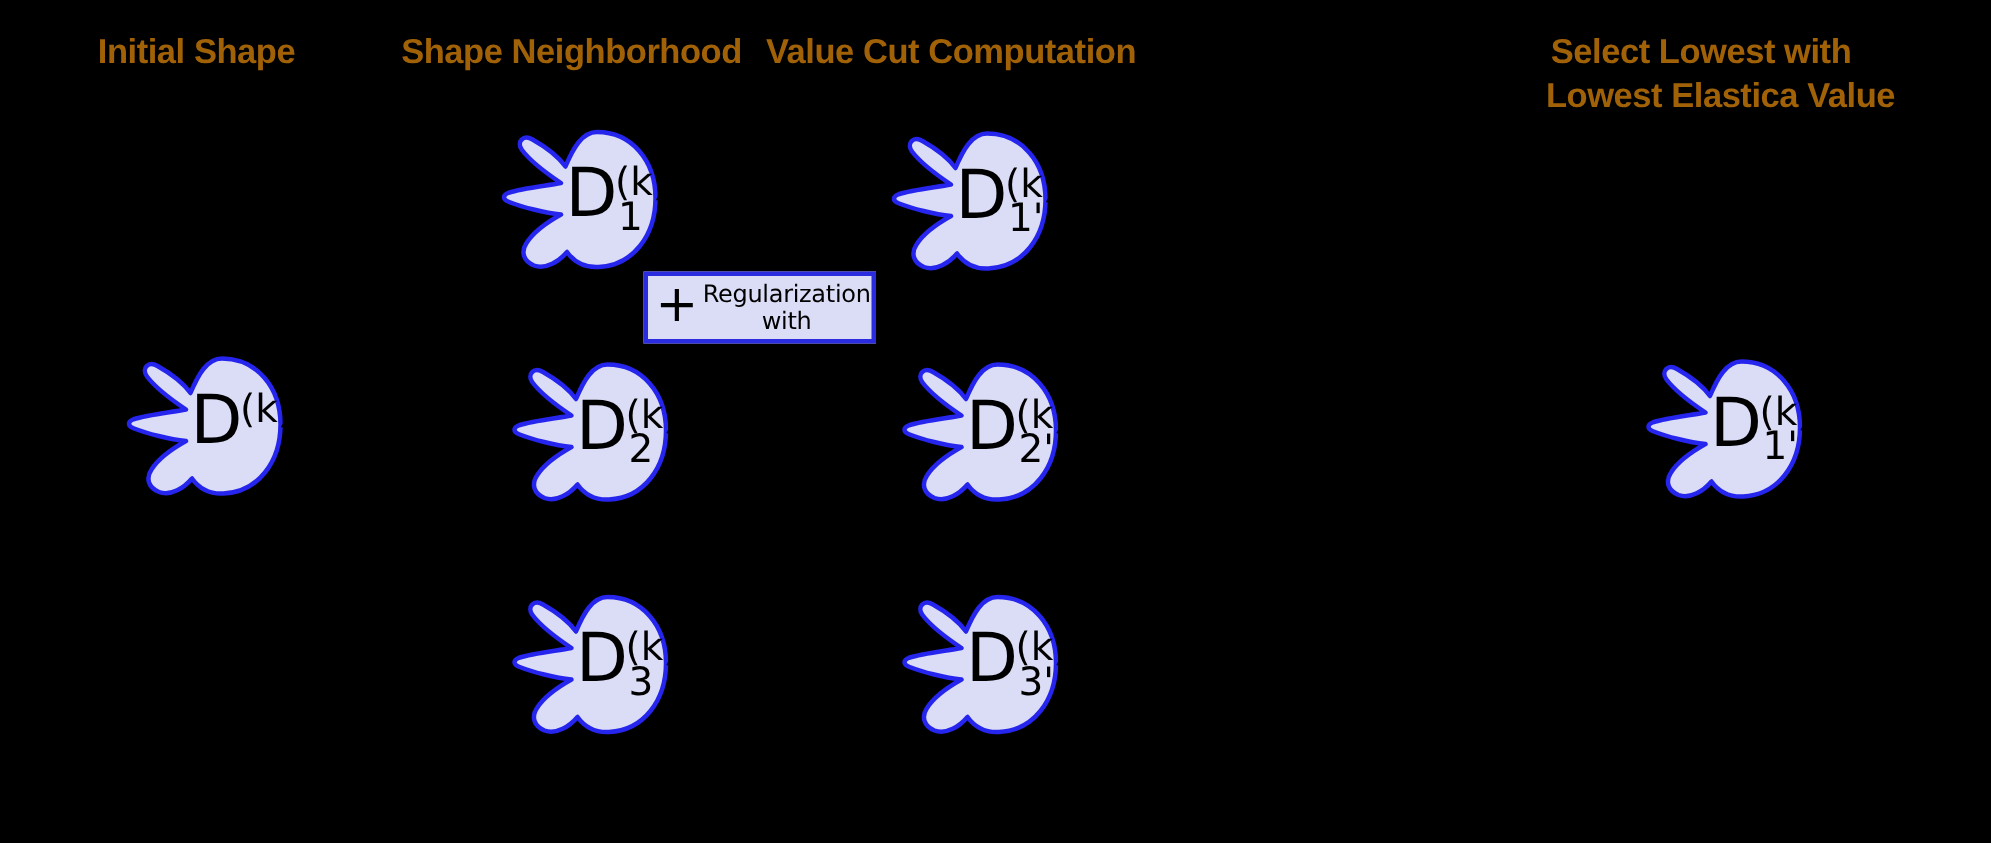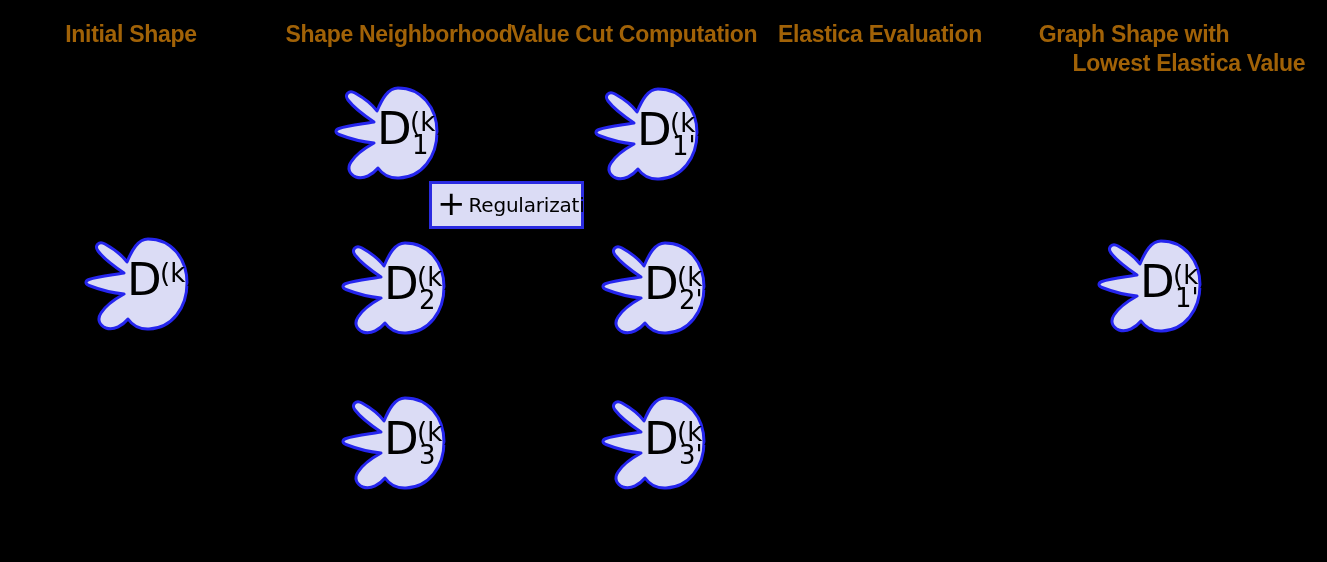--- a/index.html
+++ b/index.html
@@ -30,21 +30,21 @@
   .dbase{position:absolute;left:0;top:0;font-size:45px;line-height:52px;}
   .nsup{position:absolute;left:33px;top:7px;font-size:26px;line-height:24px;}
   .nsub{position:absolute;left:35px;top:30px;font-size:26px;line-height:24px;}
   
   .regbox{
     position:absolute;left:429px;top:181px;width:149px;height:42px;
     background:#dbdcf5;border:3px solid #2b2be0;
     display:flex;align-items:center;color:#000;
   }
   .plus{font-size:34px;line-height:30px;margin:0 3px 4px 5px;}
-  .regtext{display:flex;flex-direction:row;font-size:20px;line-height:18.5px;
+  .regtext{display:flex;flex-direction:column;font-size:16px;line-height:18.5px;
            letter-spacing:-0.2px;white-space:nowrap;align-items:center;}
 </style>
 </head>
 <body>
 
 <div class="stage">
 
   <svg width="0" height="0" style="position:absolute" aria-hidden="true">
     <defs>
       <path id="blobPath" d="M 64 1
@@ -58,25 +58,24 @@
         C 1 46 1 43 5 41.5
         C 14 38.5 29 37 40 35
         C 31 29 20 21 14 13
         C 10 7.5 15 2.5 21 6
         C 29 10.5 38 17 43 24
         C 48 12 54 1 64 1 Z"></path>
     </defs>
   </svg>
 
   <div class="hdr" style="left:31px;top:21px;width:200px">Initial Shape</div>
-  <div class="hdr" style="left:274px;top:21px;width:250px">Shape Neighborhood</div>
+  <div class="hdr" style="left:256px;top:21px;width:250px">Shape Neighborhood</div>
   <div class="hdr" style="left:509px;top:21px;width:250px">Value Cut Computation</div>
-  <div class="hdr" style="left:755px;top:21px;width:250px">Elastica Evaluation</div>
-  <div class="hdr" style="left:1009px;top:21px;width:250px">Graph Shape with</div>
-  <div class="hdr" style="left:1064px;top:50px;width:250px">Lowest Elastica Value</div>
+  <div class="hdr" style="left:1009px;top:21px;width:250px">Select Lowest with</div>
+  <div class="hdr" style="left:1022px;top:50px;width:250px">Lowest Elastica Value</div>
 
   <div class="node" style="left:83px;top:238px">
     <svg class="blob" viewBox="0 0 104 92">
         <use href="#blobPath"></use>
       </svg>
     <div class="nlabel">
       <span class="dbase">D</span>
       <span class="nsup">(k)</span>
       <span class="nsub"></span>
     </div>

